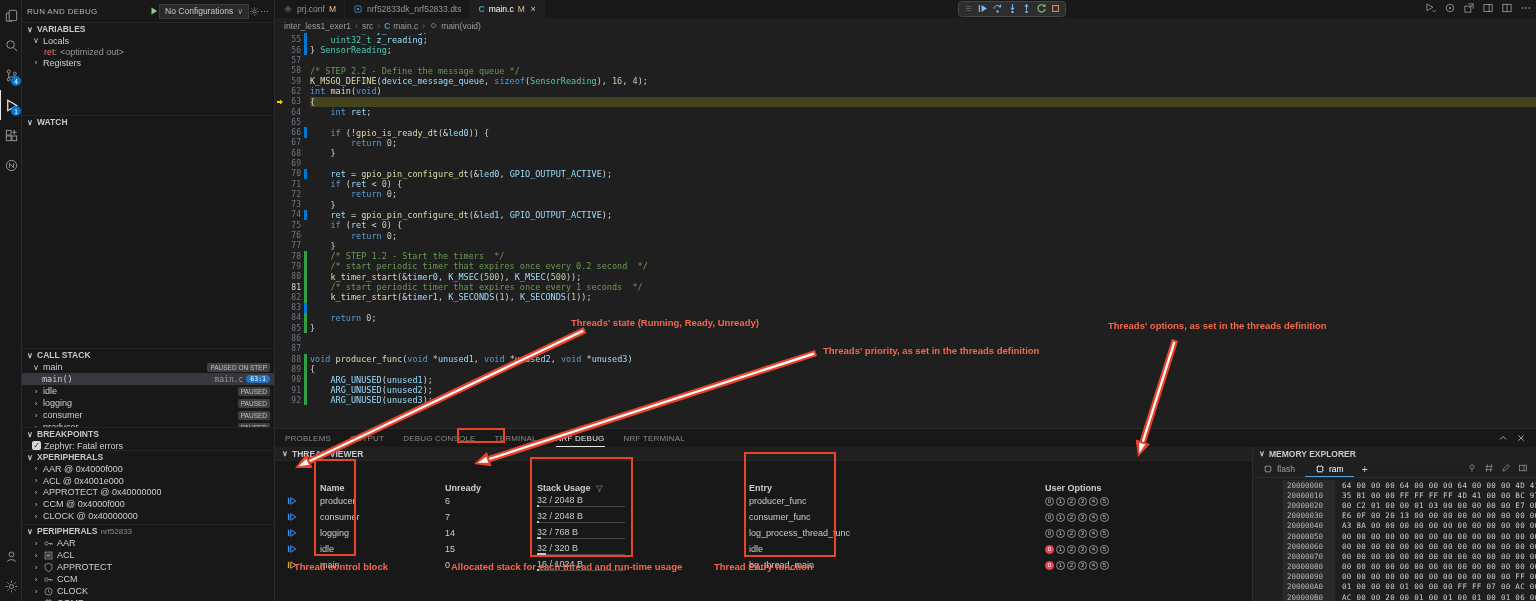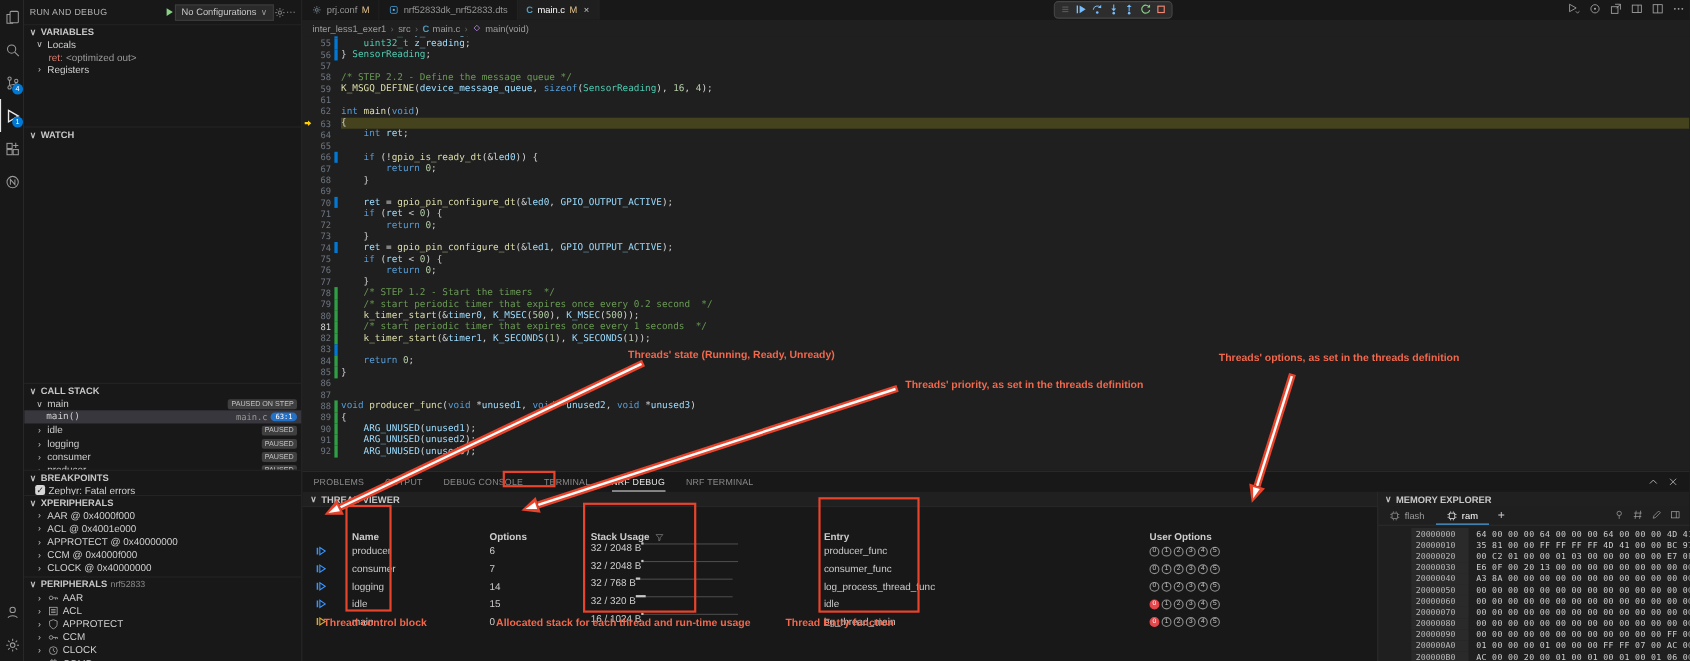--- a/index.html
+++ b/index.html
@@ -90,21 +90,21 @@
   #panel-actions .ico { width:10px; height:10px; }
 
   #thread-viewer { position:absolute; left:0; top:18px; width:977px; bottom:0; }
   .view-head { height:14px; background:#202020; border-bottom:1px solid #262626; display:flex; align-items:center; gap:3px;
     padding-left:6px; font-weight:bold; font-size:8.5px; color:#c8c8c8; }
   .tv-col { position:absolute; top:36px; font-weight:bold; font-size:9px; color:#cccccc; display:flex; gap:4px; align-items:center; }
   .tv-col .ico { width:9px; height:9px; color:#8f8f8f; }
   .trow { position:absolute; left:0; right:0; height:16px; }
   .trow > * { position:absolute; top:0; height:16px; display:flex; align-items:center; font-size:9px; color:#cccccc; }
   .state-ico { width:10px; height:10px; top:3px; }
-  .stack-cell { flex-direction:row; align-items:flex-start !important; justify-content:center; }
+  .stack-cell { flex-direction:column; align-items:flex-start !important; justify-content:center; }
   .sbar { width:88px; height:1px; background:#4a4a4a; margin-top:1px; position:relative; }
   .sfill { position:absolute; left:0; top:-1px; height:2px; background:#c8c8c8; }
   .opt { display:inline-flex; width:9px; height:9px; border:1px solid #8f8f8f; border-radius:50%;
     color:#c8c8c8; font-size:6px; align-items:center; justify-content:center; margin-right:2px; }
   .opt.red { background:#e5484d; border-color:#e5484d; color:#fff; }
 
   
   #memory { position:absolute; left:977px; top:18px; right:0; bottom:0; border-left:1px solid #2b2b2b; background:#1f1f1f; }
   #mem-head { height:13px; background:#202020; display:flex; align-items:center; gap:3px; padding-left:5px;
     font-weight:bold; font-size:8.5px; color:#c8c8c8; }
@@ -393,21 +393,20 @@
 </div>
 
 <div id="code">
     <div id="code-lines">
       <div class="cl"><span class="num">54</span><span class="gut"><i class="gm mod"></i></span><span class="txt"><span class="tok-p">    </span><span class="tok-t">uint32_t</span><span class="tok-p"> </span><span class="tok-v">y_reading</span><span class="tok-p">;</span></span></div>
       <div class="cl"><span class="num">55</span><span class="gut"><i class="gm mod"></i></span><span class="txt"><span class="tok-p">    </span><span class="tok-t">uint32_t</span><span class="tok-p"> </span><span class="tok-v">z_reading</span><span class="tok-p">;</span></span></div>
       <div class="cl"><span class="num">56</span><span class="gut"><i class="gm mod"></i></span><span class="txt"><span class="tok-p">} </span><span class="tok-t">SensorReading</span><span class="tok-p">;</span></span></div>
       <div class="cl"><span class="num">57</span><span class="gut"></span><span class="txt"></span></div>
       <div class="cl"><span class="num">58</span><span class="gut"></span><span class="txt"><span class="tok-c">/* STEP 2.2 - Define the message queue */</span></span></div>
       <div class="cl"><span class="num">59</span><span class="gut"></span><span class="txt"><span class="tok-f">K_MSGQ_DEFINE</span><span class="tok-p">(</span><span class="tok-v">device_message_queue</span><span class="tok-p">, </span><span class="tok-k">sizeof</span><span class="tok-p">(</span><span class="tok-t">SensorReading</span><span class="tok-p">), </span><span class="tok-n">16</span><span class="tok-p">, </span><span class="tok-n">4</span><span class="tok-p">);</span></span></div>
-      <div class="cl"><span class="num">61</span><span class="gut"></span><span class="txt"></span></div>
       <div class="cl"><span class="num">62</span><span class="gut"></span><span class="txt"><span class="tok-k">int</span><span class="tok-p"> </span><span class="tok-f">main</span><span class="tok-p">(</span><span class="tok-k">void</span><span class="tok-p">)</span></span></div>
       <div class="cl current"><span class="num">63</span><span class="gut"></span><i class="exec ico"><svg viewBox="0 0 16 16">
             <path d="M2 6h6V3l6 5-6 5v-3H2z" fill="currentColor"></path>
           </svg></i><span class="txt"><span class="tok-p">{</span></span></div>
       <div class="cl"><span class="num">64</span><span class="gut"></span><span class="txt"><span class="tok-p">    </span><span class="tok-k">int</span><span class="tok-p"> </span><span class="tok-v">ret</span><span class="tok-p">;</span></span></div>
       <div class="cl"><span class="num">65</span><span class="gut"></span><span class="txt"></span></div>
       <div class="cl"><span class="num">66</span><span class="gut"><i class="gm mod"></i></span><span class="txt"><span class="tok-p">    </span><span class="tok-k">if</span><span class="tok-p"> (!</span><span class="tok-f">gpio_is_ready_dt</span><span class="tok-p">(&amp;</span><span class="tok-v">led0</span><span class="tok-p">)) {</span></span></div>
       <div class="cl"><span class="num">67</span><span class="gut"></span><span class="txt"><span class="tok-p">        </span><span class="tok-k">return</span><span class="tok-p"> </span><span class="tok-n">0</span><span class="tok-p">;</span></span></div>
       <div class="cl"><span class="num">68</span><span class="gut"></span><span class="txt"><span class="tok-p">    }</span></span></div>
       <div class="cl"><span class="num">69</span><span class="gut"></span><span class="txt"></span></div>
@@ -595,21 +594,21 @@
   <div id="thread-viewer">
     <div class="view-head">
       <span class="twisty">∨</span>
       <span>THREAD VIEWER</span>
     </div>
     <div id="tv-body">
         <div class="tv-col" style="left: 45px;">
           <span>Name</span>
         </div>
         <div class="tv-col" style="left: 170px;">
-          <span>Options</span>
+          <span>Unready</span>
         </div>
         <div class="tv-col" style="left: 262px;">
           <span>Stack Usage</span>
           <span class="ico" style="width: 9px; height: 9px; color: rgb(143, 143, 143);">
             <svg viewBox="0 0 16 16">
               <path d="M2.5 3.5h11L9 8.8v3.7l-2 1.3V8.8z" fill="none" stroke="currentColor"></path>
             </svg>
           </span>
         </div>
         <div class="tv-col" style="left: 474px;">

